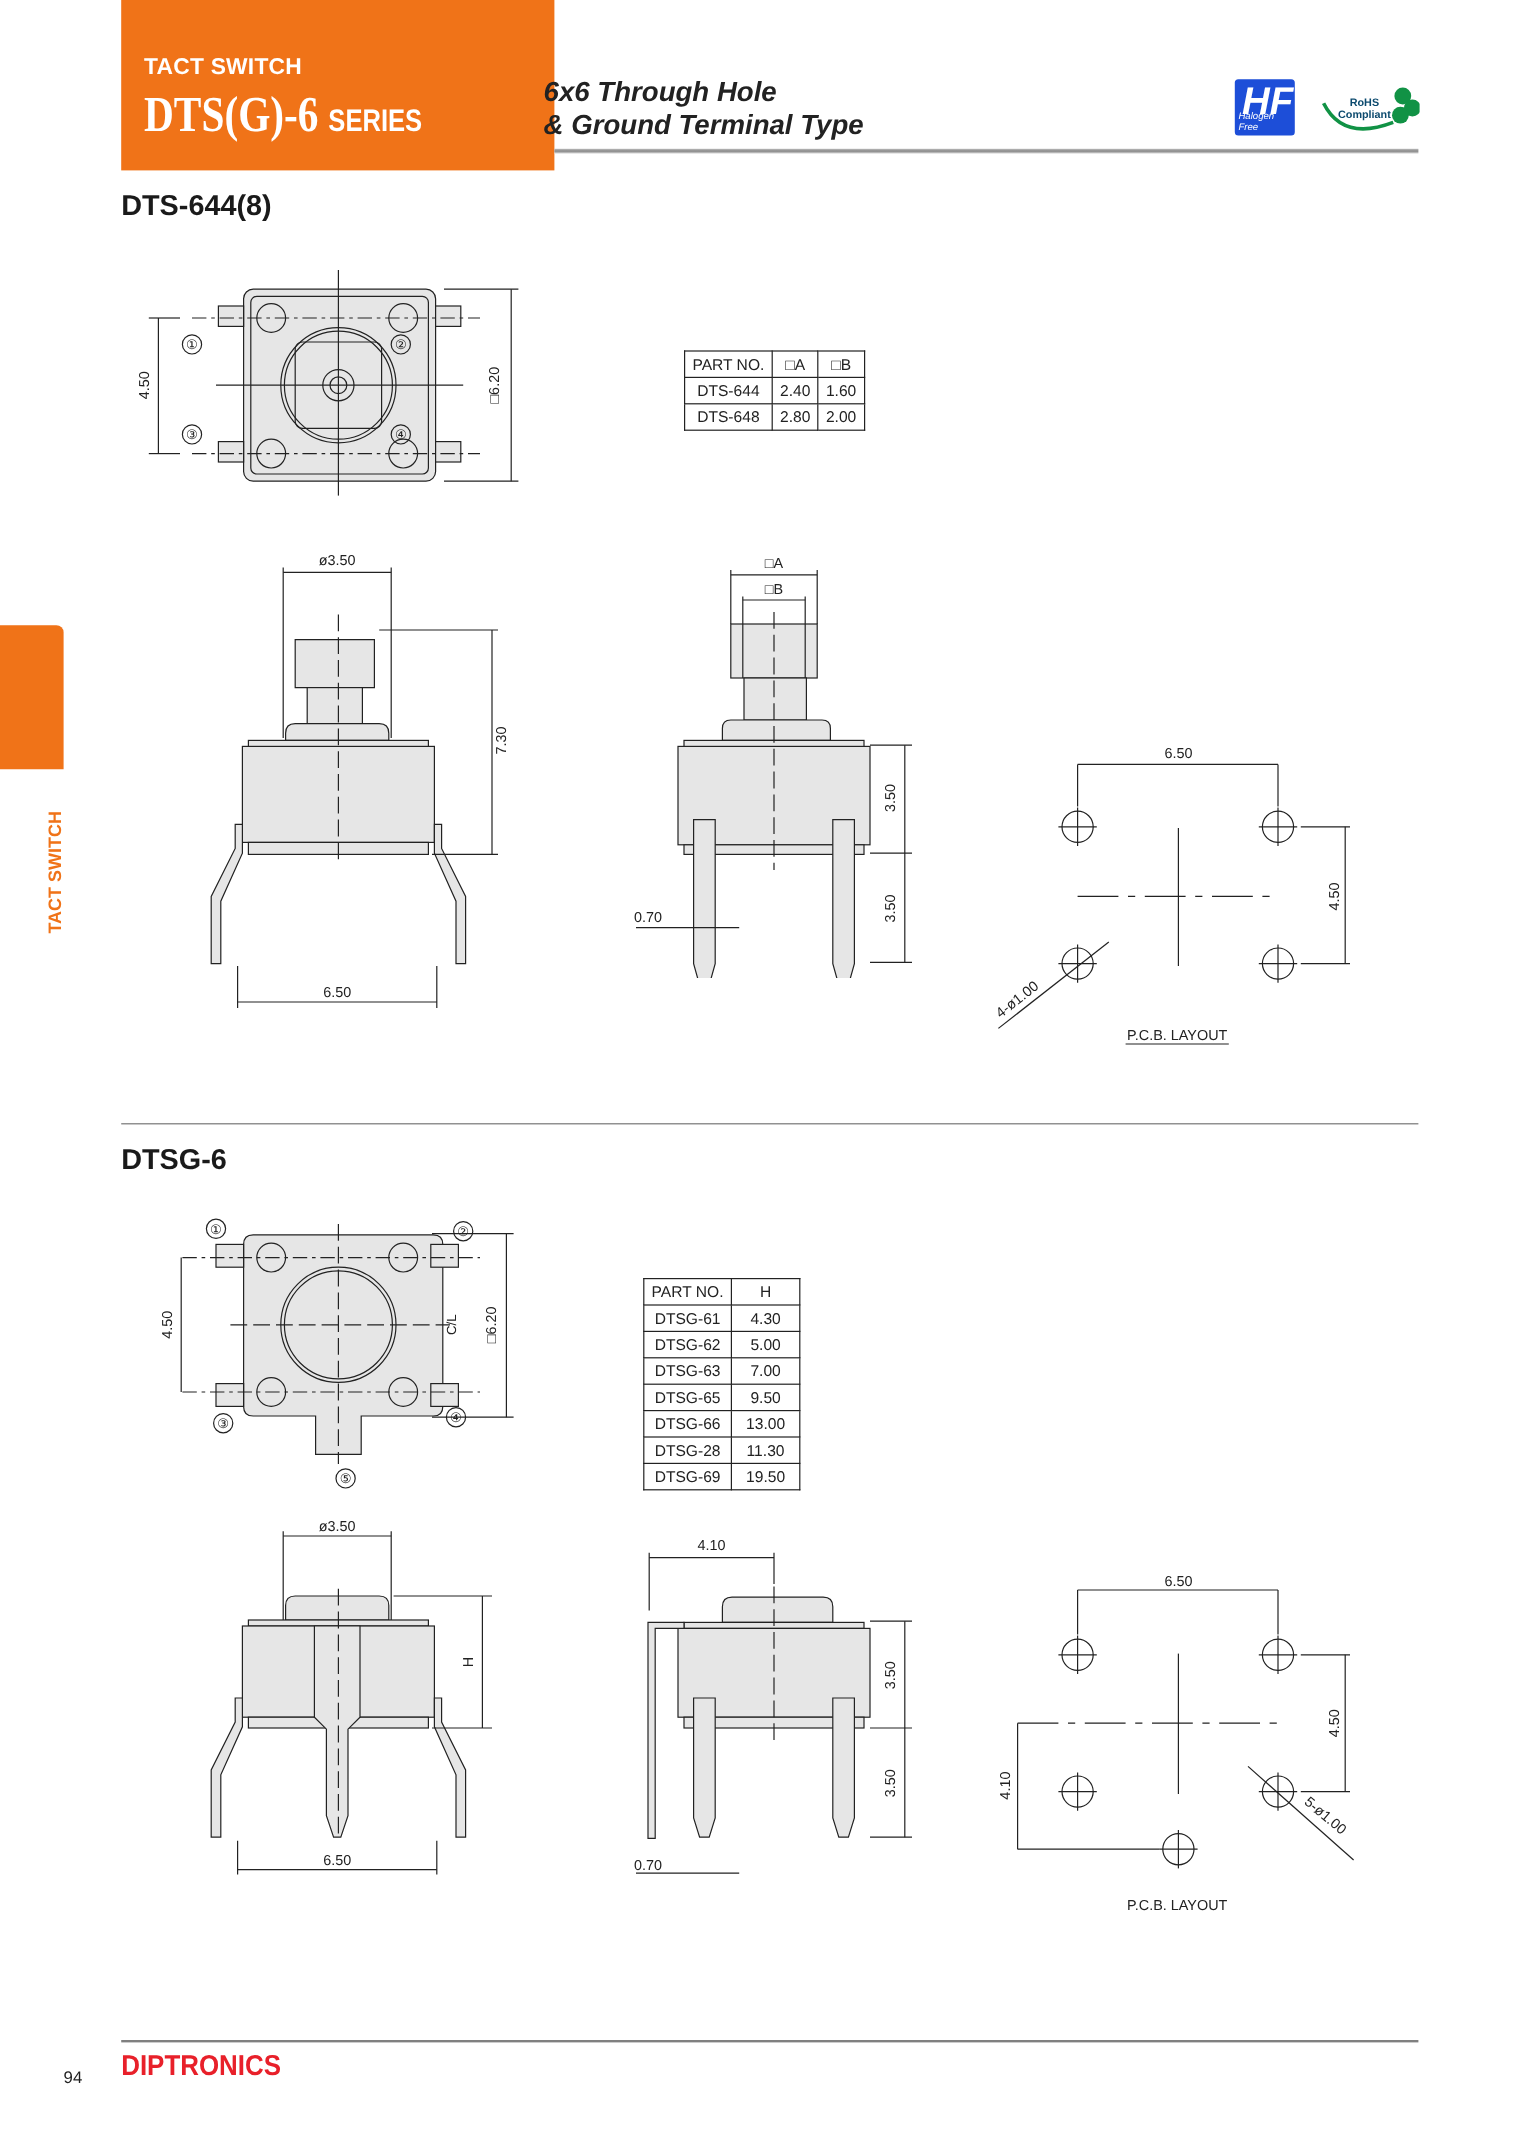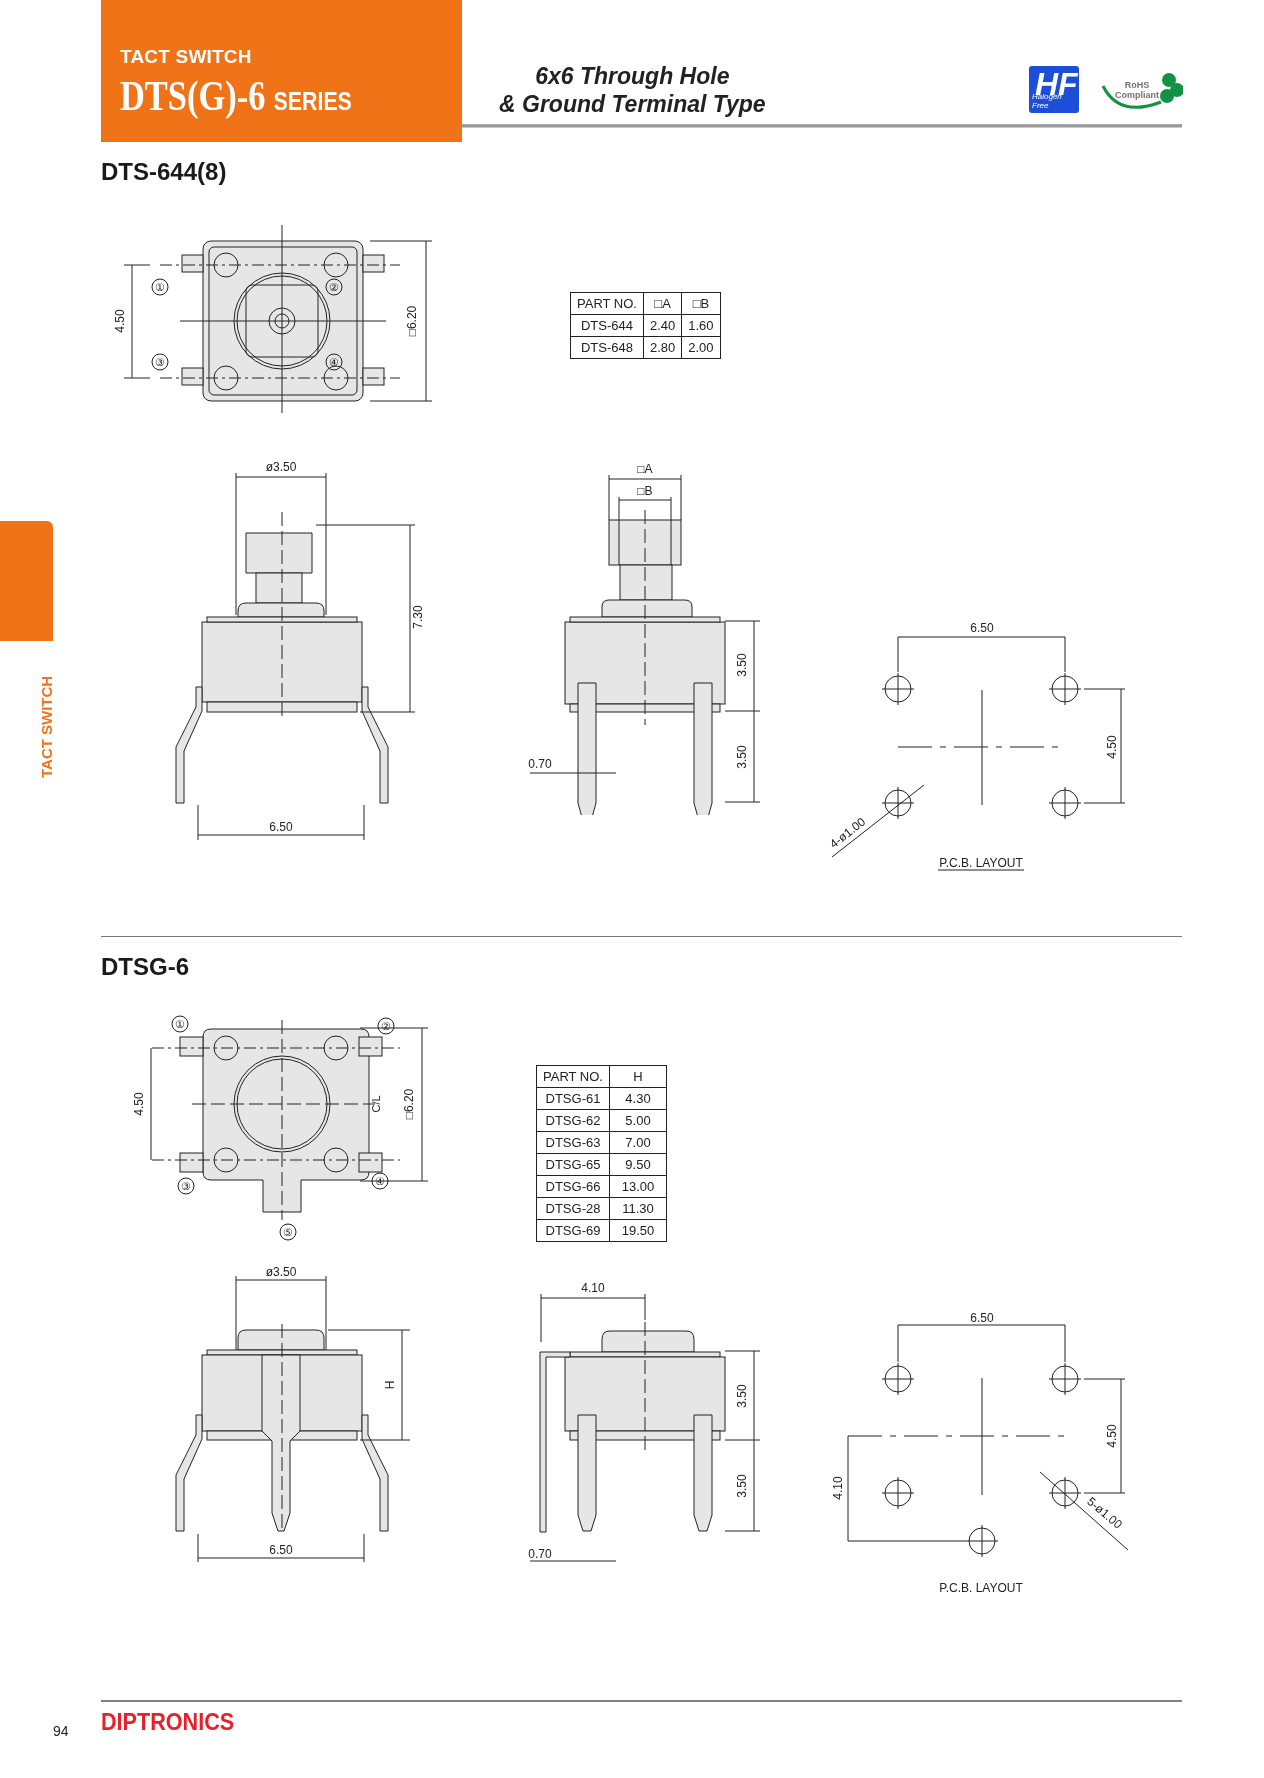--- a/index.html
+++ b/index.html
@@ -2,26 +2,26 @@
 <html><head>
 <meta charset="utf-8">
 <style>
   html,body{margin:0;padding:0;background:#fff;}
   body{width:1264px;height:1778px;position:relative;overflow:hidden;font-family:"Liberation Sans",sans-serif;color:#111;}
   .abs{position:absolute;}
   .header-box{left:101px;top:0;width:361px;height:142px;background:#f07318;}
   .header-kicker{left:120px;top:46px;color:#fff;font-weight:bold;font-size:19px;letter-spacing:0.2px;}
   .header-title{left:120px;top:72px;color:#fff;font-family:"Liberation Serif",serif;font-weight:bold;font-size:42px;line-height:48px;transform:scaleX(0.82);transform-origin:left;}
   .header-title .series{font-family:"Liberation Sans",sans-serif;font-size:26px;margin-left:10px;}
-  .subtitle{left:499px;top:62px;font-style:italic;font-weight:bold;font-size:23px;line-height:28px;color:#222;text-align:center;}
+  .subtitle{left:453px;top:62px;font-style:italic;font-weight:bold;font-size:23px;line-height:28px;color:#222;}
   .hr-top{left:462px;top:124px;width:720px;height:4px;background:linear-gradient(#bbb,#888,#ddd);}
   .badge-hf{left:1029px;top:66px;width:50px;height:47px;background:#1d4ed8;border-radius:3px;color:#fff;}
   .badge-hf .hf{position:absolute;left:6px;top:0;font-size:32px;font-weight:bold;font-style:italic;}
   .badge-hf .hfsub{position:absolute;left:3px;bottom:3px;font-size:8px;font-style:italic;}
-  .badge-rohs{left:1099px;top:66px;width:84px;height:50px;color:#737373;}
+  .badge-rohs{left:1099px;top:66px;width:84px;height:50px;color:#0c4a6e;}
   .badge-rohs .txt{position:absolute;left:16px;top:14px;font-size:9px;font-weight:bold;line-height:10px;text-align:center;}
   .section-label{font-weight:bold;font-size:24px;color:#1a1a1a;}
   .side-tab{left:0;top:521px;width:53px;height:120px;background:#f07318;border-radius:0 6px 0 0;}
   .side-label{left:38px;top:778px;color:#f07318;font-weight:bold;font-size:15px;transform:rotate(-90deg);transform-origin:left top;white-space:nowrap;}
   .divider{left:101px;top:936px;width:1081px;height:1px;background:#777;}
   .footer-rule{left:101px;top:1700px;width:1081px;height:2px;background:#808080;}
   .brand{left:101px;top:1708px;color:#e8202a;font-weight:bold;font-size:24px;transform:scaleX(0.9);transform-origin:left;}
   .page-num{left:53px;top:1723px;font-size:14px;color:#222;}
   table.spec{border-collapse:collapse;font-size:13px;color:#222;}
   table.spec td{border:1px solid #222;padding:2px 6px;text-align:center;height:17px;}

